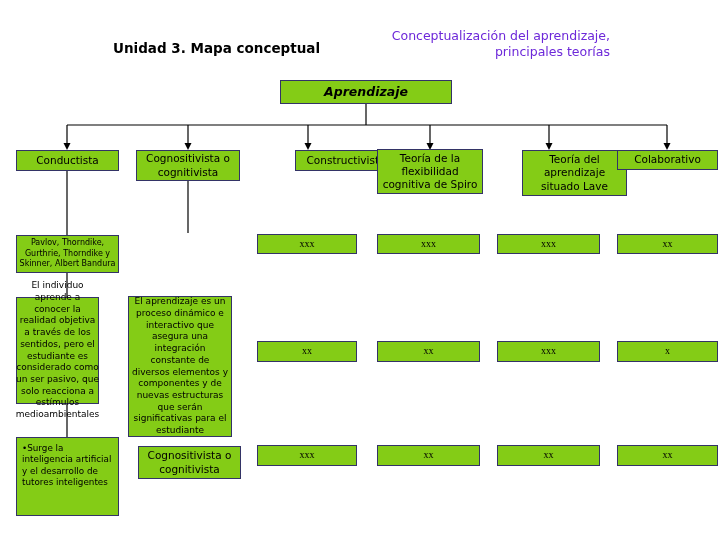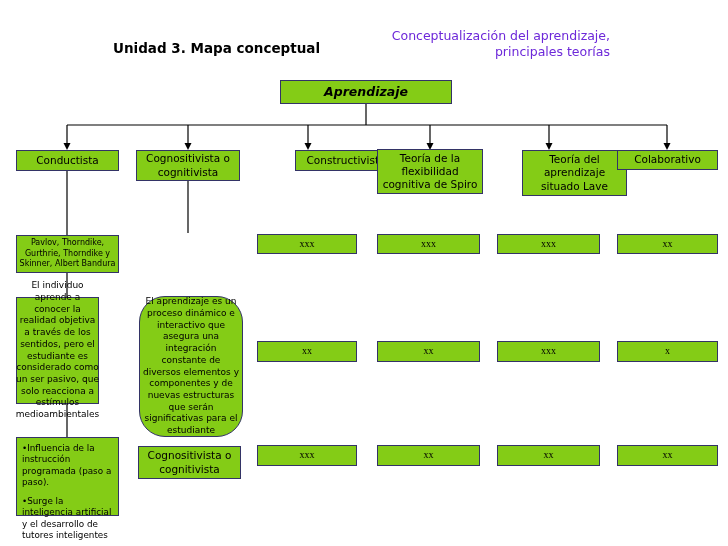--- a/index.html
+++ b/index.html
@@ -73,28 +73,27 @@
   <div class="box branch" style="left:522px;top:150px;width:105px;height:46px;">Teoría del aprendizaje situado Lave</div>
   <div class="box branch" style="left:617px;top:150px;width:101px;height:20px;">Colaborativo</div>
 
   <div class="box small-text" style="left:16px;top:235px;width:103px;height:38px;">Pavlov, Thorndike, Gurthrie, Thorndike y Skinner, Albert Bandura</div>
   <div class="box cell" style="left:257px;top:234px;width:100px;height:20px;">xxx</div>
   <div class="box cell" style="left:377px;top:234px;width:103px;height:20px;">xxx</div>
   <div class="box cell" style="left:497px;top:234px;width:103px;height:20px;">xxx</div>
   <div class="box cell" style="left:617px;top:234px;width:101px;height:20px;">xx</div>
 
   <div class="box para" style="left:16px;top:297px;width:83px;height:107px;">El individuo aprende a conocer la realidad objetiva a través de los sentidos, pero el estudiante es considerado como un ser pasivo, que solo reacciona a estímulos medioambientales</div>
-  <div class="box para" style="left:139px;top:296px;width:104px;height:141px;border-radius:26px;">El aprendizaje es un proceso dinámico e interactivo que asegura una integración constante de diversos elementos y componentes y de nuevas estructuras que serán significativas para el estudiante</div>
+  <div class="box para" style="left:128px;top:296px;width:104px;height:141px;">El aprendizaje es un proceso dinámico e interactivo que asegura una integración constante de diversos elementos y componentes y de nuevas estructuras que serán significativas para el estudiante</div>
   <div class="box cell" style="left:257px;top:341px;width:100px;height:21px;">xx</div>
   <div class="box cell" style="left:377px;top:341px;width:103px;height:21px;">xx</div>
   <div class="box cell" style="left:497px;top:341px;width:103px;height:21px;">xxx</div>
   <div class="box cell" style="left:617px;top:341px;width:101px;height:21px;">x</div>
 
   <div class="box notes" style="left:16px;top:437px;width:103px;height:79px;">
-    <div>•Influencia de la instrucción programada (paso a paso).</div>
     <div>•Surge la inteligencia artificial y el desarrollo de tutores inteligentes</div>
   </div>
   <div class="box branch" style="left:138px;top:446px;width:103px;height:33px;">Cognositivista o cognitivista</div>
   <div class="box cell" style="left:257px;top:445px;width:100px;height:21px;">xxx</div>
   <div class="box cell" style="left:377px;top:445px;width:103px;height:21px;">xx</div>
   <div class="box cell" style="left:497px;top:445px;width:103px;height:21px;">xx</div>
   <div class="box cell" style="left:617px;top:445px;width:101px;height:21px;">xx</div>
 
 </div>
 

